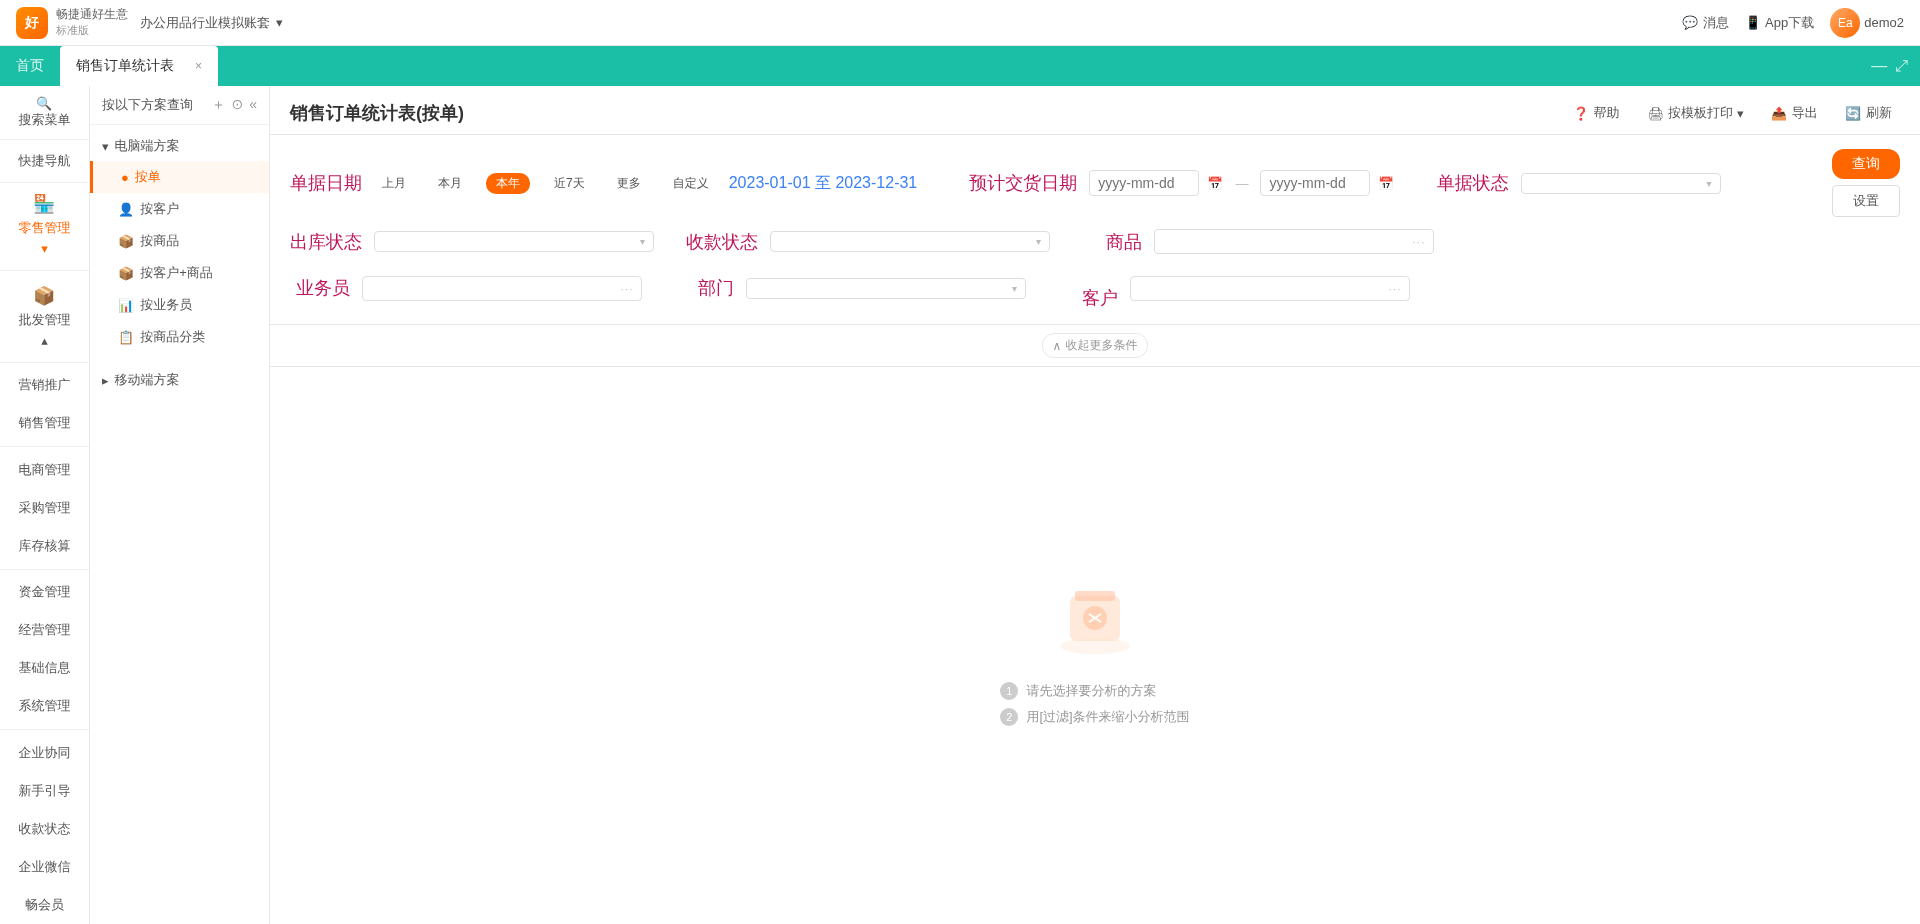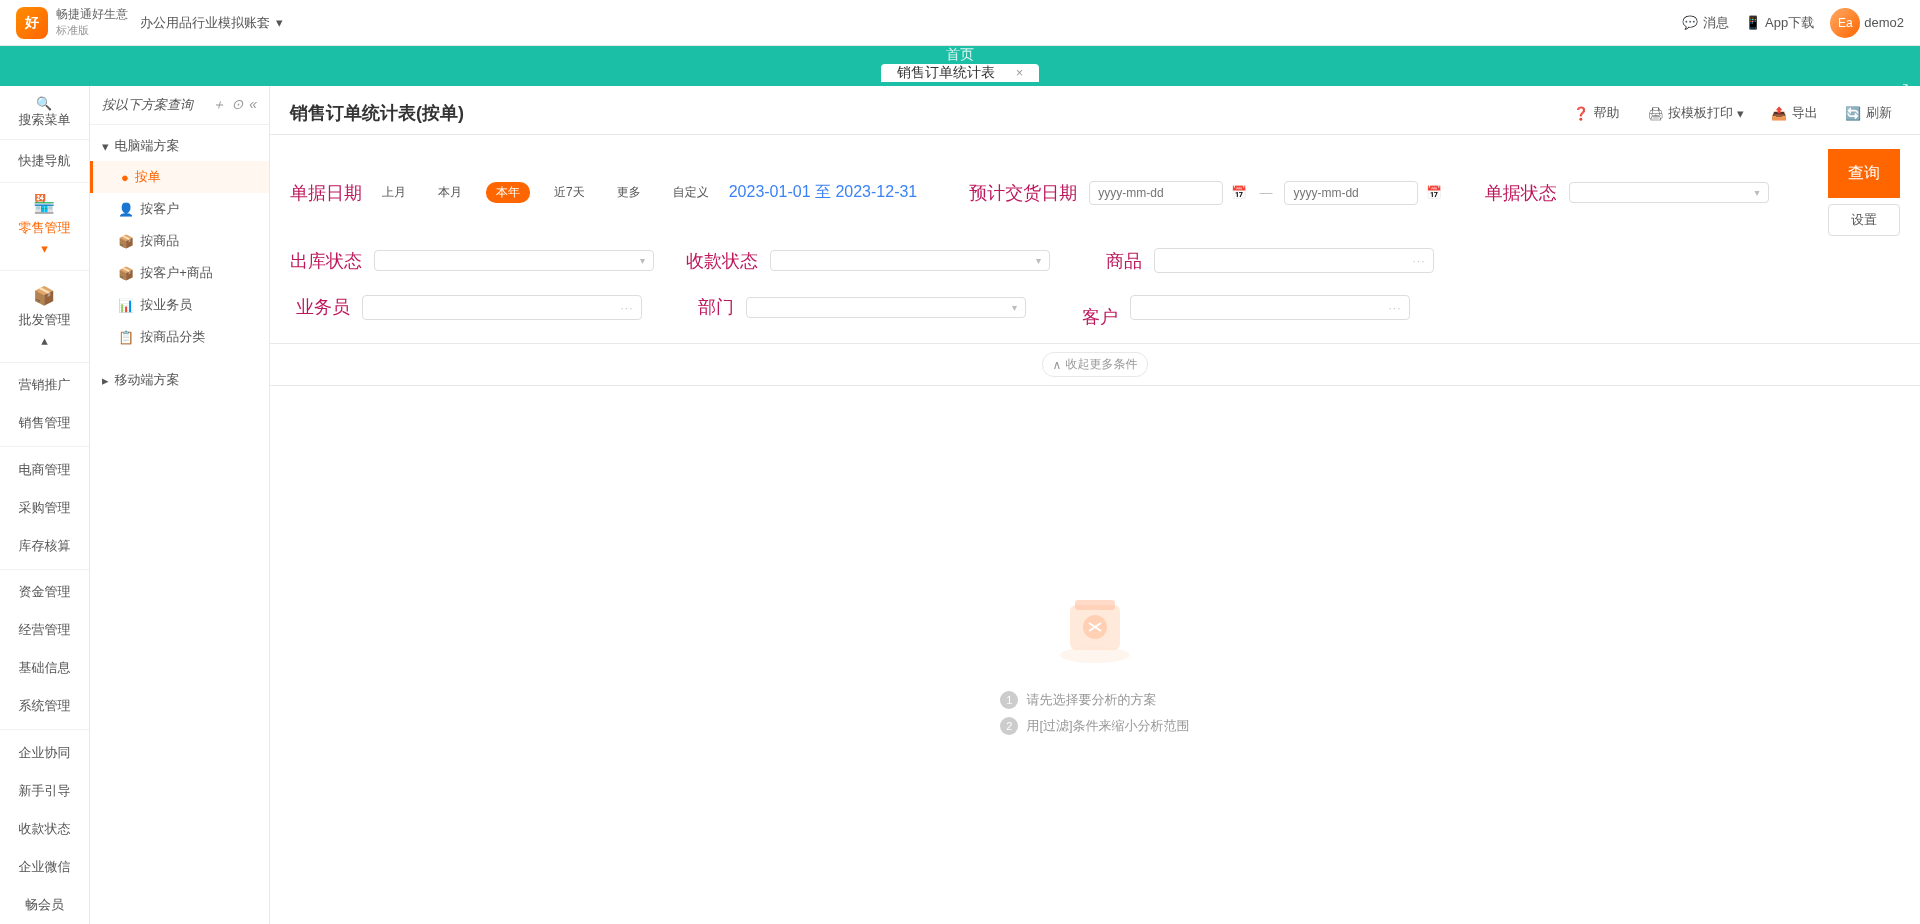--- a/index.html
+++ b/index.html
@@ -41,21 +41,20 @@
     }
 
     
     .tab-bar {
       background: #1abfa5;
       height: 40px;
       display: flex;
       align-items: center;
       padding: 0 0 0 0;
       flex-shrink: 0;
-      flex-direction: column;
     }
     .tab-item {
       height: 40px;
       display: flex; align-items: center;
       padding: 0 16px;
       font-size: 14px;
       cursor: pointer;
       color: rgba(255,255,255,0.85);
       white-space: nowrap;
     }
@@ -123,21 +122,20 @@
       border-right: 1px solid #e8e8e8;
       flex-shrink: 0;
       overflow-y: auto;
     }
     .left-panel-header {
       padding: 10px 12px;
       font-size: 13px;
       color: #555;
       display: flex; align-items: center; justify-content: space-between;
       border-bottom: 1px solid #f0f0f0;
-      font-style: italic;
     }
     .left-panel-header-actions { display: flex; gap: 6px; }
     .panel-icon-btn { cursor: pointer; color: #999; font-size: 14px; }
 
     .tree-section { padding: 6px 0; }
     .tree-parent {
       padding: 6px 12px;
       display: flex; align-items: center; gap: 6px;
       cursor: pointer; font-size: 13px; color: #555;
     }
@@ -222,42 +220,42 @@
       justify-content: space-between;
       gap: 6px;
     }
     .filter-select .select-arrow { color: #bbb; font-size: 10px; }
     .date-input-group { display: flex; align-items: center; gap: 4px; }
     .date-sep { color: #bbb; }
     .date-input {
       border: 1px solid #ddd;
       border-radius: 4px;
       padding: 4px 8px;
-      font-size: 12px;
+      font-size: 14px;
       color: #bbb;
       background: #fff;
       outline: none;
-      width: 134px;
+      width: 110px;
     }
     .date-input-icon { color: #bbb; margin-left: 4px; cursor: pointer; }
 
     .filter-dots { color: #ccc; cursor: pointer; margin-left: 2px; }
 
     .filter-select-wide {
       min-width: 200px;
     }
 
     
     .action-btn-primary {
       background: #ff6600;
       color: #fff;
       border: none;
-      border-radius: 0;
-      padding: 14px 20px;
-      font-size: 16px;
+      border-radius: 12px;
+      padding: 6px 20px;
+      font-size: 14px;
       cursor: pointer;
     }
     .action-btn-secondary {
       background: #fff;
       color: #555;
       border: 1px solid #ddd;
       border-radius: 4px;
       padding: 6px 20px;
       font-size: 13px;
       cursor: pointer;

